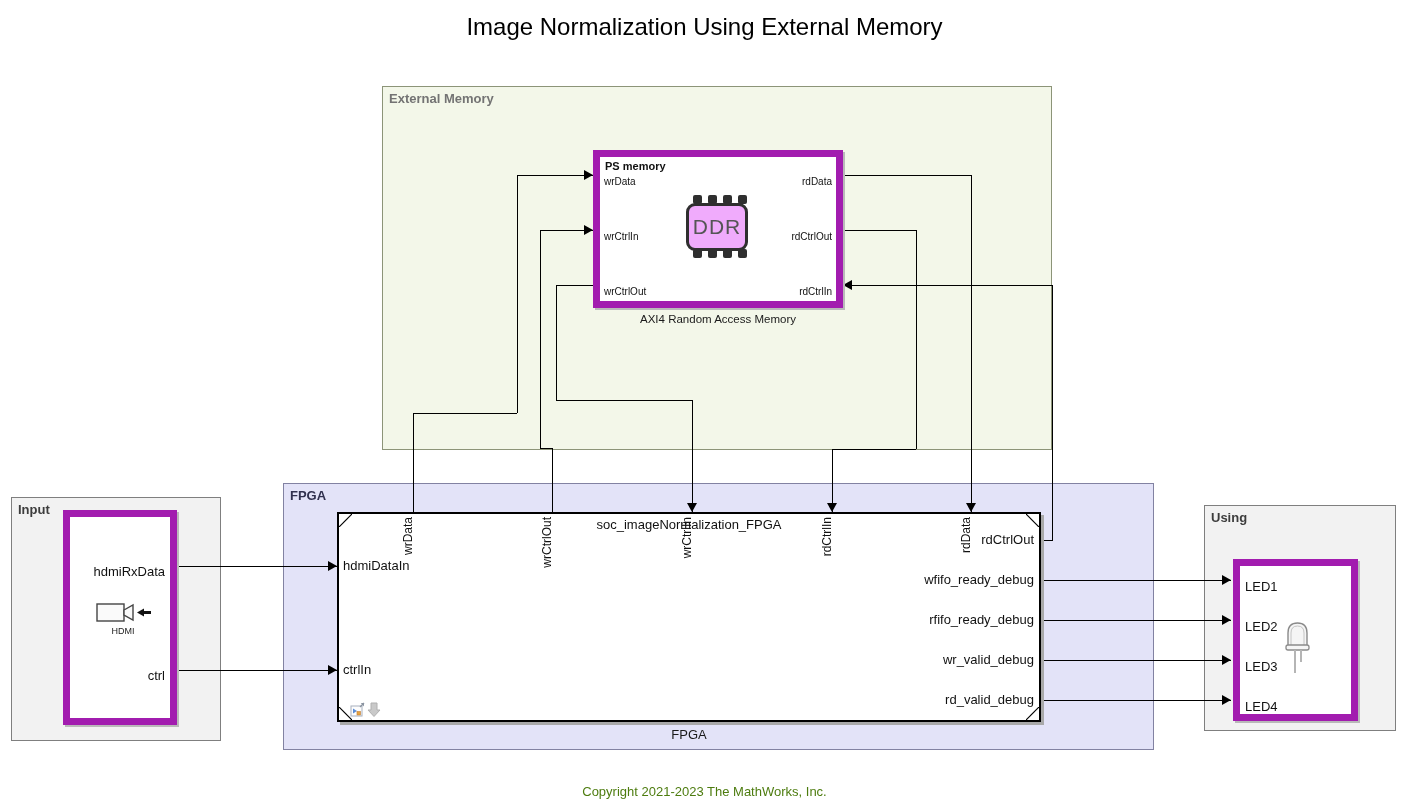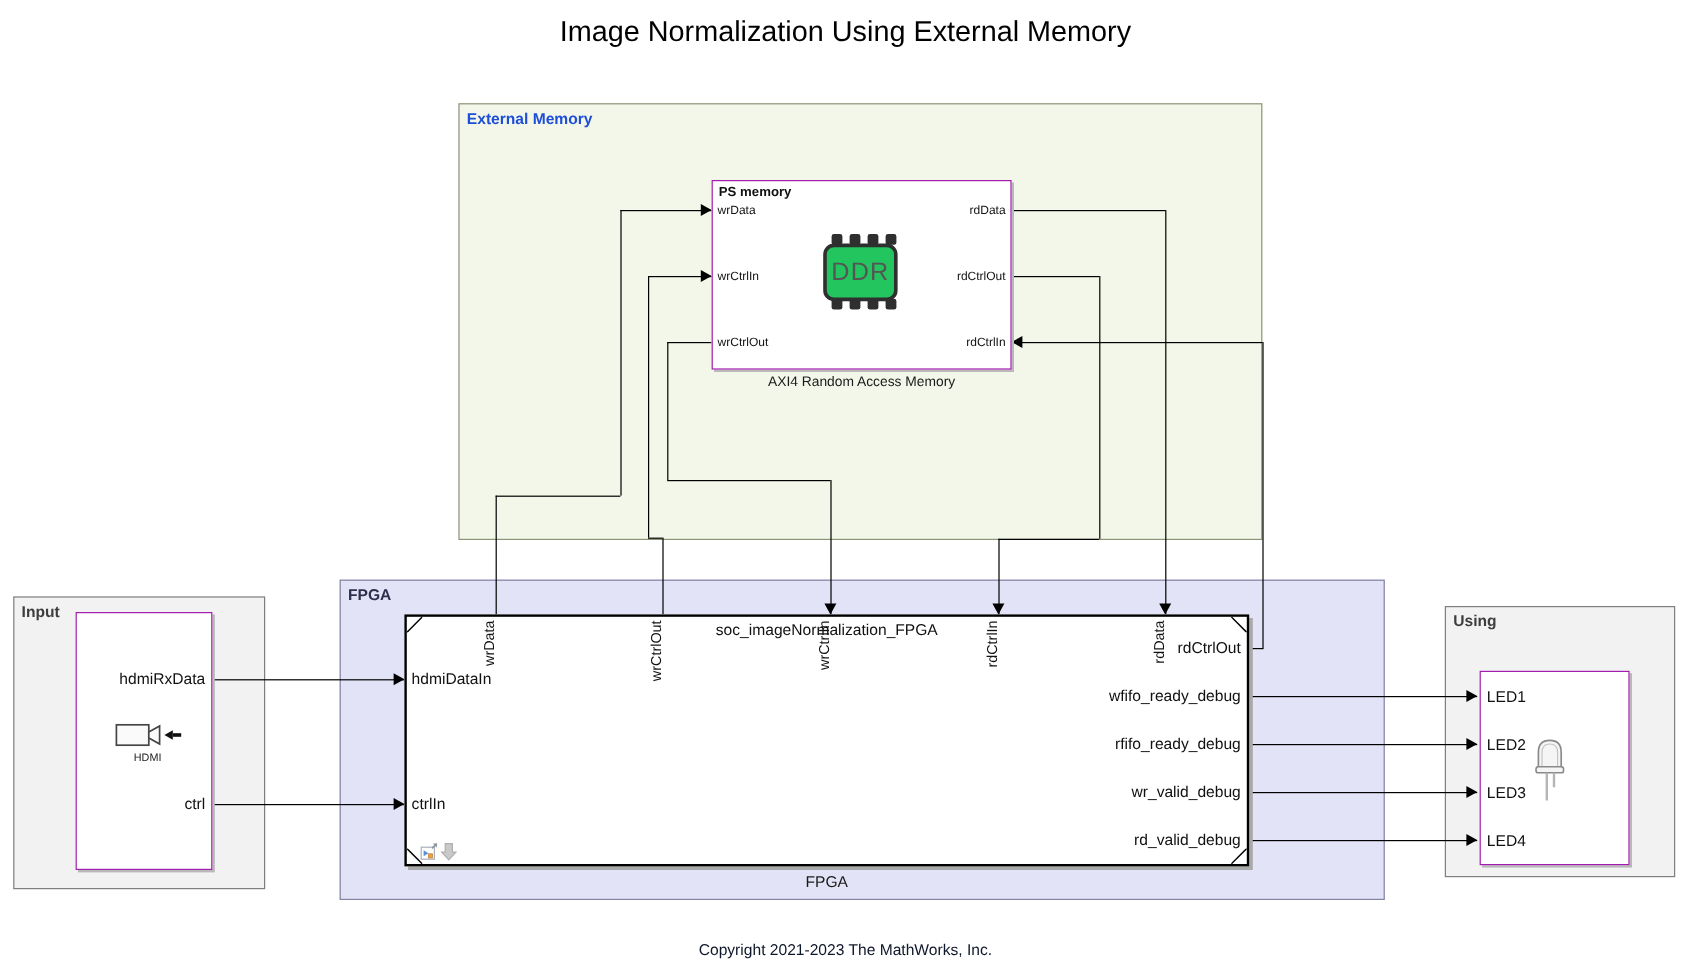--- a/index.html
+++ b/index.html
@@ -1,55 +1,55 @@
 <!DOCTYPE html>
 <html style="--external_memory_fill: #f3f7e9; --fpga_area_fill: #e3e3f8; --io_area_fill: #f2f2f2; --wire: #000000;"><head>
 <meta charset="utf-8">
 <style>
   html,body{margin:0;padding:0}
   body{width:1409px;height:812px;position:relative;background:#fff;
        font-family:"Liberation Sans",sans-serif;overflow:hidden;color:#111}
   .title{position:absolute;left:0;right:0;top:13px;text-align:center;
          font-size:24px;color:#000}
   .copyright{position:absolute;left:0;right:0;top:784px;text-align:center;
-             font-size:13px;color:#0f172a}
+             font-size:13px;color:#4d7c0f}
   
   .area{position:absolute;border:1px solid #7f7f7f;box-sizing:border-box}
   .area-em{background:var(--external_memory_fill,#f3f7e9);border-color:#8c9478}
   .area-fpga{background:var(--fpga_area_fill,#e3e3f8);border-color:#8282a2}
   .area-io{background:var(--io_area_fill,#f2f2f2);border-color:#7f7f7f}
   .area-label{display:inline-block;font-weight:bold;font-size:13px;padding:4px 0 0 6px;white-space:nowrap}
-  .area-em .area-label{color:#1d4ed8}
+  .area-em .area-label{color:#737373}
   .area-fpga .area-label{color:#30304e}
   .area-io .area-label{color:#3d3d3d}
   
   .h{position:absolute;height:1px;background:var(--wire,#000);z-index:2}
   .v{position:absolute;width:1px;background:var(--wire,#000);z-index:2}
   .arr{position:absolute;width:0;height:0;z-index:2}
   .arr-r{border-left:9px solid var(--wire,#000);border-top:5px solid transparent;border-bottom:5px solid transparent}
   .arr-l{border-right:9px solid var(--wire,#000);border-top:5px solid transparent;border-bottom:5px solid transparent}
   .arr-d{border-top:9px solid var(--wire,#000);border-left:5px solid transparent;border-right:5px solid transparent}
   
   .block{position:absolute;background:#fff;box-sizing:border-box;z-index:3}
-  .blk-thin{border:1px solid #a21caf;box-shadow:2px 2px 0 #b9b9b9}
+  .blk-thin{border:7px solid #a21caf;box-shadow:2px 2px 0 #b9b9b9}
   .blk-fpga{border:2px solid #000;box-shadow:3px 3px 0 #a9a9a9}
   .blk-title{position:absolute;font-weight:bold;font-size:11px;white-space:nowrap}
   .blk-title-c{position:absolute;left:0;right:0;top:3px;text-align:center;font-size:13px;font-weight:400;white-space:nowrap}
   .plabel{position:absolute;font-size:12px;line-height:16px;white-space:nowrap;color:#111}
   .plabel-sm{font-size:10px;line-height:16px}
   .plabel-lg{font-size:13px;line-height:16px}
   .vlabel{position:absolute;width:90px;line-height:14px;font-size:12px;text-align:right;
           transform-origin:0 0;transform:rotate(-90deg) translateX(-90px);
           white-space:nowrap;color:#111}
   .caption{position:absolute;text-align:center;font-size:11.5px;color:#1a1a1a;white-space:nowrap}
   .caption-lg{font-size:13px}
   .corner{position:absolute;width:13px;height:13px}
   
   .ddr-body{position:absolute;left:686px;top:203px;width:62px;height:48px;box-sizing:border-box;
-            background:#22c55e;border:3px solid #2f2f2f;border-radius:9px;z-index:4;
+            background:#f0abfc;border:3px solid #2f2f2f;border-radius:9px;z-index:4;
             display:flex;align-items:center;justify-content:center;
             font-size:21px;color:#555;letter-spacing:1px}
   .pin{position:absolute;width:9px;height:9px;background:#2f2f2f;border-radius:2px;z-index:3}
   
   .hdmi-text{position:absolute;left:95px;top:626px;width:56px;text-align:center;
              font-family:Liberation Sans, sans-serif;font-size:9px;color:#222;z-index:4}
 </style>
 </head>
 <body>
 

